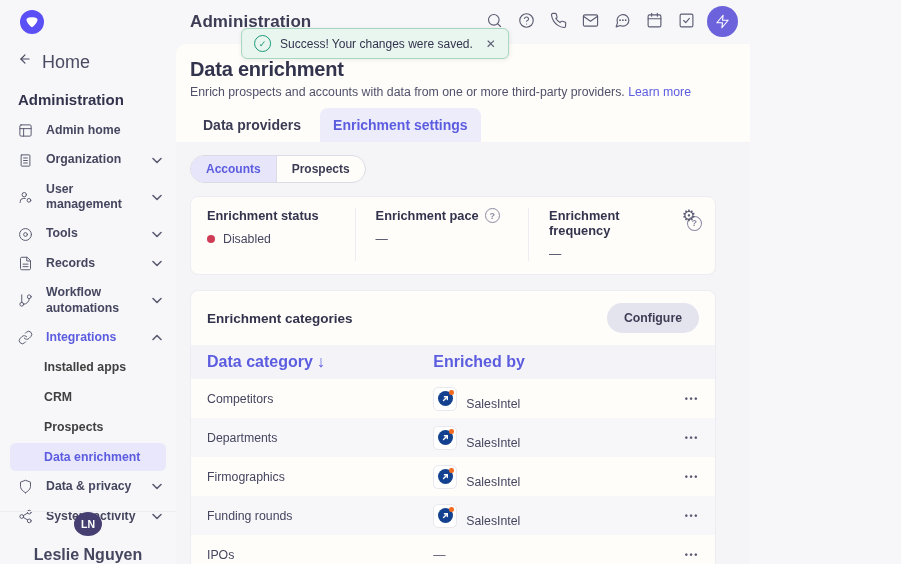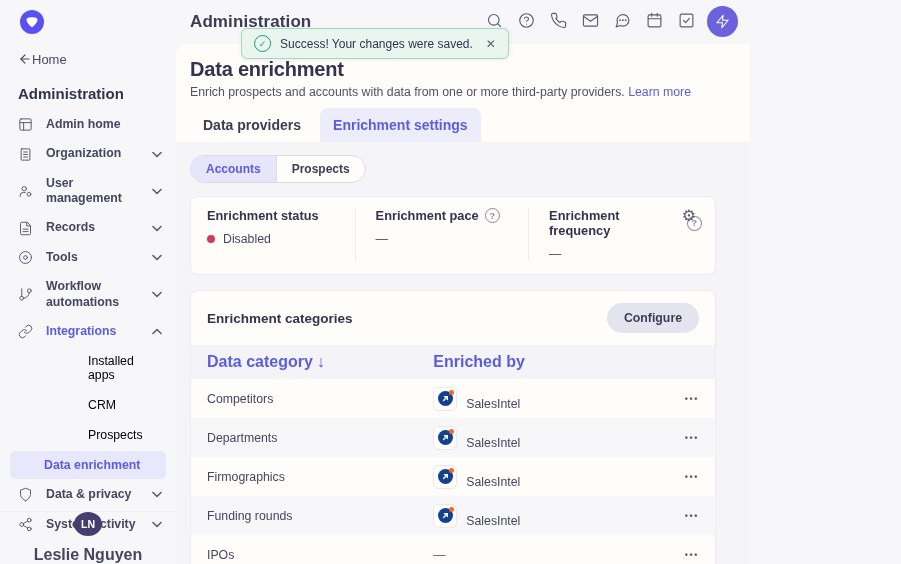--- a/index.html
+++ b/index.html
@@ -19,29 +19,29 @@
   .toast{position:absolute;top:28px;left:50%;transform:translateX(-50%);z-index:30;
       display:flex;align-items:center;gap:9px;background:#e9f5ef;border:1px solid #a6d6c0;
       border-radius:6px;padding:6px 12px;box-shadow:0 1px 4px rgba(20,40,30,.08);}
   .toast-check{width:15px;height:15px;border:1.6px solid #1a9a78;border-radius:50%;color:#1a9a78;
       font-size:9px;font-weight:700;display:flex;align-items:center;justify-content:center;}
   .toast-msg{font-size:12px;color:#32334c;}
   .toast-close{background:none;border:none;cursor:pointer;font-size:12px;color:#5b5c72;padding:0 0 0 4px;}
 
   
   .sidebar{position:absolute;top:44px;left:0;width:176px;bottom:0;}
-  .back-row{display:flex;align-items:flex-start;gap:0;padding:8px 18px 6px;font-size:13px;color:#4a4b63;cursor:pointer;}
+  .back-row{display:flex;align-items:flex-start;gap:10px;padding:8px 18px 6px;font-size:18px;color:#4a4b63;cursor:pointer;}
   .section-title{padding:12px 18px 8px;font-size:15px;font-weight:700;color:#32334c;}
   .nav-item{display:flex;align-items:center;gap:12px;padding:7px 14px 7px 18px;font-size:12.3px;
       font-weight:600;color:#45465f;cursor:pointer;}
   .nav-ic{width:16px;display:flex;color:#5b5c72;flex:0 0 16px;}
   .nav-label{flex:1;line-height:1.25;}
   .chev{display:flex;color:#5b5c72;}
   .nav-item.active .nav-label{color:#5c5ce0;}
-  .sub-item{padding:8px 18px 8px 44px;font-size:12.3px;font-weight:400;color:#000000;cursor:pointer;margin-left:44px;}
+  .sub-item{padding:8px 18px 8px 44px;font-size:12.3px;font-weight:700;color:#404040;cursor:pointer;}
   .sub-item.active{background:#e8e7fb;color:#5c5ce0;font-weight:700;border-radius:6px;
       margin:1px 10px;padding:7px 0 7px 34px;}
   .sidebar-footer{position:absolute;bottom:0;left:0;right:0;height:52px;display:flex;align-items:center;
       gap:10px;padding:0 16px;border-top:1px solid #ededf2;cursor:pointer;flex-direction:column;}
   .avatar{width:28px;height:28px;border-radius:50%;background:#453e70;color:#fff;font-size:10.5px;
       font-weight:700;display:flex;align-items:center;justify-content:center;}
   .user-name{font-size:16px;font-weight:600;color:#45465f;}
 
   
   .main{position:absolute;left:176px;top:44px;right:0;bottom:0;background:#fffdfa;
@@ -224,41 +224,41 @@
           <span class="nav-label">User management</span>
           <span class="chev">
             <svg width="10" height="7" viewBox="0 0 10 7" fill="none" stroke="currentColor" stroke-width="1.6" stroke-linecap="round" stroke-linejoin="round">
               <polyline points="1,1.5 5,5.5 9,1.5"></polyline>
             </svg>
           </span>
         </div>
         <div class="nav-item">
           <span class="nav-ic">
             <svg width="15" height="15" viewBox="0 0 24 24" fill="none" stroke="currentColor" stroke-width="1.6" stroke-linecap="round" stroke-linejoin="round">
+              <circle cx="12" cy="12" r="9.5"></circle>
+              <circle cx="12" cy="12" r="3"></circle>
+            </svg>
+          </span>
+          <span class="nav-label">Tools</span>
+          <span class="chev">
+            <svg width="10" height="7" viewBox="0 0 10 7" fill="none" stroke="currentColor" stroke-width="1.6" stroke-linecap="round" stroke-linejoin="round">
+              <polyline points="1,1.5 5,5.5 9,1.5"></polyline>
+            </svg>
+          </span>
+        </div>
+        <div class="nav-item">
+          <span class="nav-ic">
+            <svg width="15" height="15" viewBox="0 0 24 24" fill="none" stroke="currentColor" stroke-width="1.6" stroke-linecap="round" stroke-linejoin="round">
               <path d="M14 2H6a2 2 0 0 0-2 2v16a2 2 0 0 0 2 2h12a2 2 0 0 0 2-2V8z"></path>
               <polyline points="14 2 14 8 20 8"></polyline>
               <line x1="8" y1="13" x2="16" y2="13"></line>
               <line x1="8" y1="17" x2="16" y2="17"></line>
             </svg>
           </span>
           <span class="nav-label">Records</span>
-          <span class="chev">
-            <svg width="10" height="7" viewBox="0 0 10 7" fill="none" stroke="currentColor" stroke-width="1.6" stroke-linecap="round" stroke-linejoin="round">
-              <polyline points="1,1.5 5,5.5 9,1.5"></polyline>
-            </svg>
-          </span>
-        </div>
-        <div class="nav-item">
-          <span class="nav-ic">
-            <svg width="15" height="15" viewBox="0 0 24 24" fill="none" stroke="currentColor" stroke-width="1.6" stroke-linecap="round" stroke-linejoin="round">
-              <circle cx="12" cy="12" r="9.5"></circle>
-              <circle cx="12" cy="12" r="3"></circle>
-            </svg>
-          </span>
-          <span class="nav-label">Tools</span>
           <span class="chev">
             <svg width="10" height="7" viewBox="0 0 10 7" fill="none" stroke="currentColor" stroke-width="1.6" stroke-linecap="round" stroke-linejoin="round">
               <polyline points="1,1.5 5,5.5 9,1.5"></polyline>
             </svg>
           </span>
         </div>
         <div class="nav-item">
           <span class="nav-ic">
             <svg width="15" height="15" viewBox="0 0 24 24" fill="none" stroke="currentColor" stroke-width="1.6" stroke-linecap="round" stroke-linejoin="round">
               <line x1="6" y1="3" x2="6" y2="15"></line>

